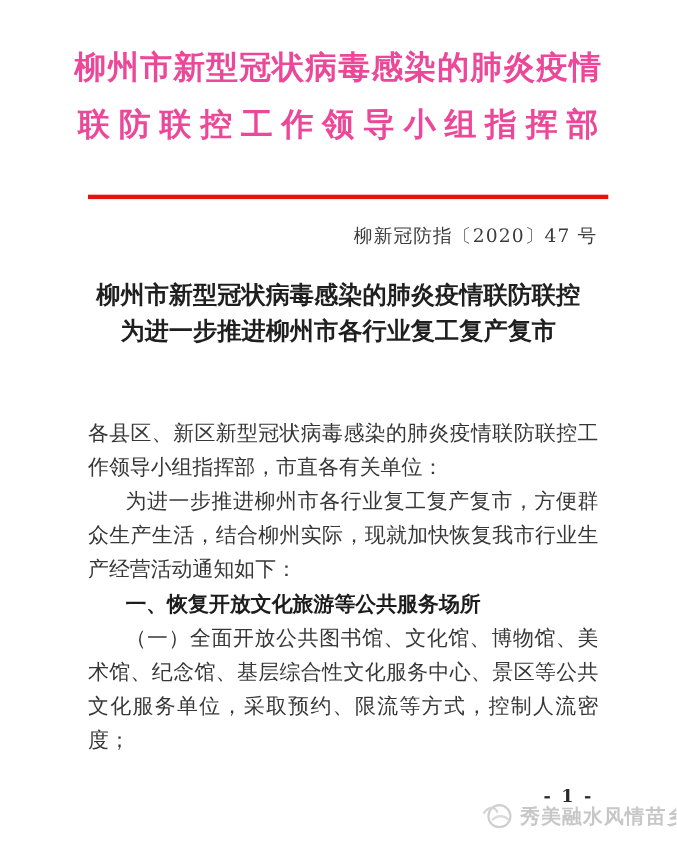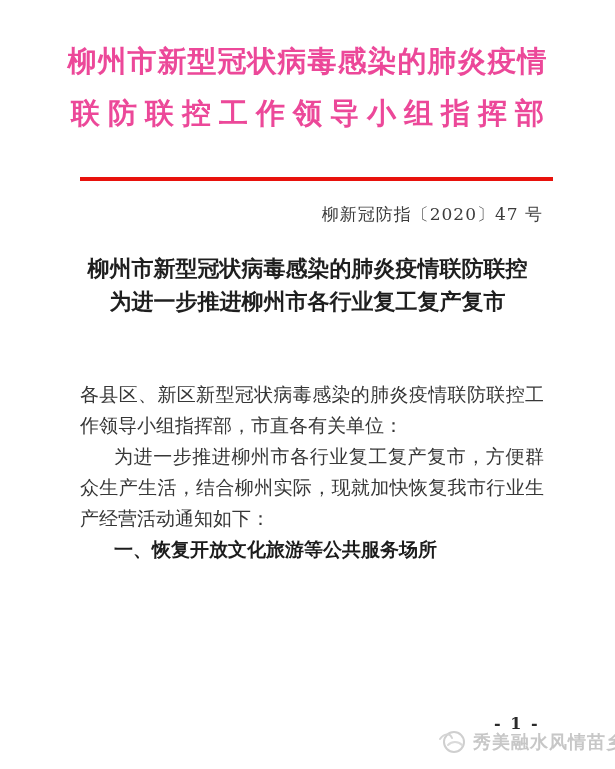--- a/index.html
+++ b/index.html
@@ -137,20 +137,21 @@
 
   <h1 class="notice-title">
     <div>柳州市新型冠状病毒感染的肺炎疫情联防联控</div>
     <div>为进一步推进柳州市各行业复工复产复市</div>
   </h1>
 
   <div class="body-text">
     <p>各县区、新区新型冠状病毒感染的肺炎疫情联防联控工作领导小组指挥部，市直各有关单位：</p>
     <p class="para-indent">为进一步推进柳州市各行业复工复产复市，方便群众生产生活，结合柳州实际，现就加快恢复我市行业生产经营活动通知如下：</p>
     <p class="para-indent section-heading">一、恢复开放文化旅游等公共服务场所</p>
+    <p class="para-indent">（一）全面开放公共图书馆、文化馆、博物馆、美术馆、纪念馆、基层综合性文化服务中心、景区等公共文化服务单位，采取预约、限流等方式，控制人流密度；</p>
   </div>
 
   <div class="page-number">- 1 -</div>
 
   <div class="watermark">
     <svg class="watermark-logo" viewBox="0 0 32 26" xmlns="http://www.w3.org/2000/svg">
       <circle cx="18" cy="13" r="10" fill="none" stroke="#cfcfcf" stroke-width="2"></circle>
       <path d="M4 10 C 8 4, 14 4, 16 9" fill="none" stroke="#d4d4d4" stroke-width="2" stroke-linecap="round"></path>
       <path d="M12 16 C 16 12, 22 12, 26 16" fill="none" stroke="#dadada" stroke-width="2" stroke-linecap="round"></path>
     </svg>

